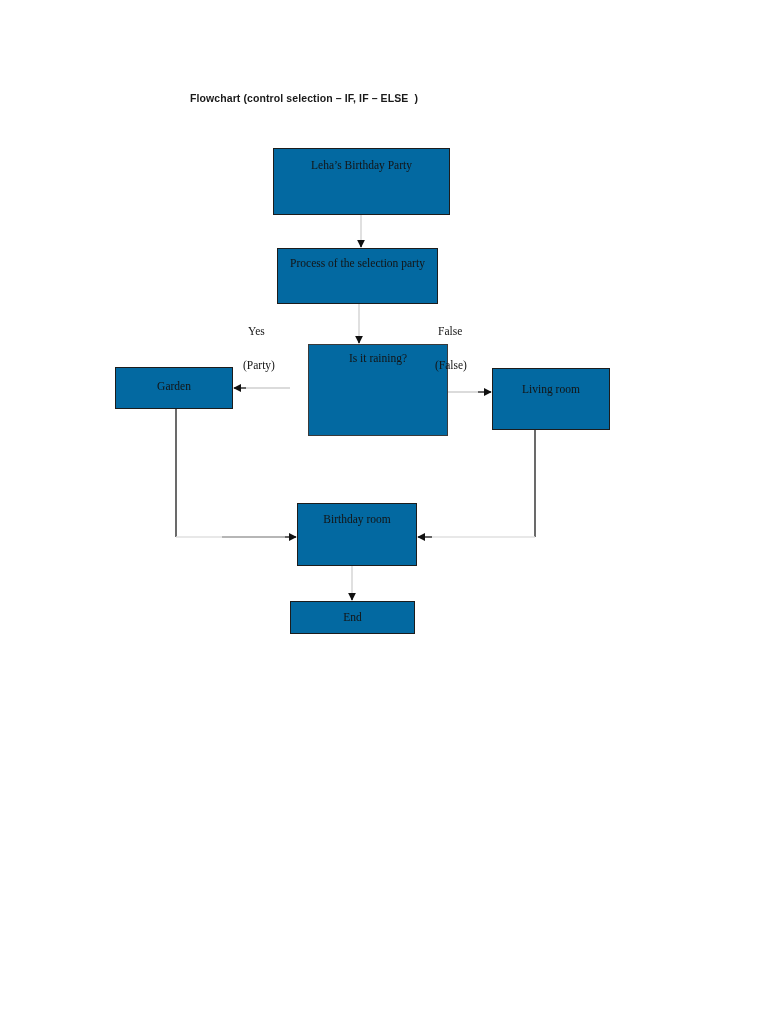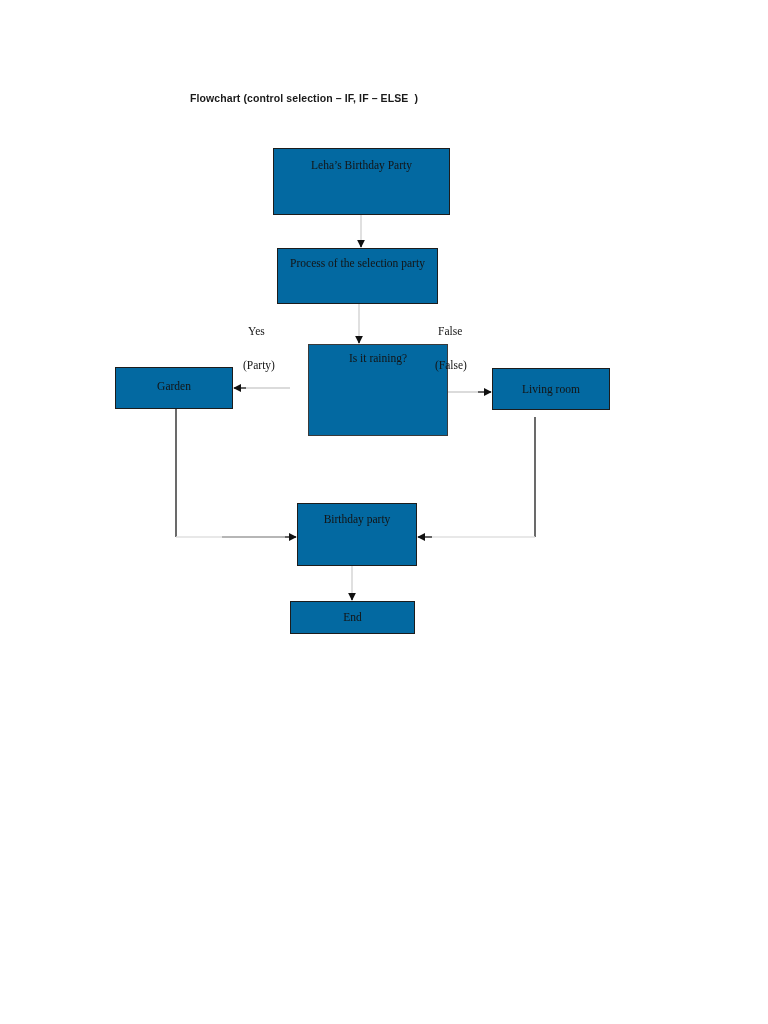--- a/index.html
+++ b/index.html
@@ -64,21 +64,21 @@
 
   #node-process     { left: 277px; top: 248px; width: 161px; height: 56px; }
   #node-process .node-label     { top: 7px; }
 
   #node-decision    { left: 290px; top: 344px; width: 140px; height: 92px; border-color: #3a3a3a; margin-left: 18px; }
   #node-decision .node-label    { top: 6px; }
 
   #node-garden      { left: 115px; top: 367px; width: 118px; height: 42px; }
   #node-garden .node-label      { top: 11px; }
 
-  #node-livingroom  { left: 492px; top: 368px; width: 118px; height: 42px; }
+  #node-livingroom  { left: 492px; top: 368px; width: 118px; height: 62px; }
   #node-livingroom .node-label  { top: 13px; }
 
   #node-birthday    { left: 297px; top: 503px; width: 120px; height: 63px; }
   #node-birthday .node-label    { top: 8px; }
 
   #node-end         { left: 290px; top: 601px; width: 125px; height: 33px; }
   #node-end .node-label         { top: 8px; text-align: center; }
 
   .edge-label {
     position: absolute;
@@ -158,21 +158,21 @@
 
   <div class="node" id="node-garden">
     <div class="node-label">Garden</div>
   </div>
 
   <div class="node" id="node-livingroom">
     <div class="node-label">Living room</div>
   </div>
 
   <div class="node" id="node-birthday">
-    <div class="node-label">Birthday party</div>
+    <div class="node-label">Birthday room</div>
   </div>
 
   <div class="node" id="node-end">
     <div class="node-label">End</div>
   </div>
 
   <div class="edge-label" id="label-yes">Yes</div>
 
   <div class="edge-label" id="label-true1">(Party)</div>
 

